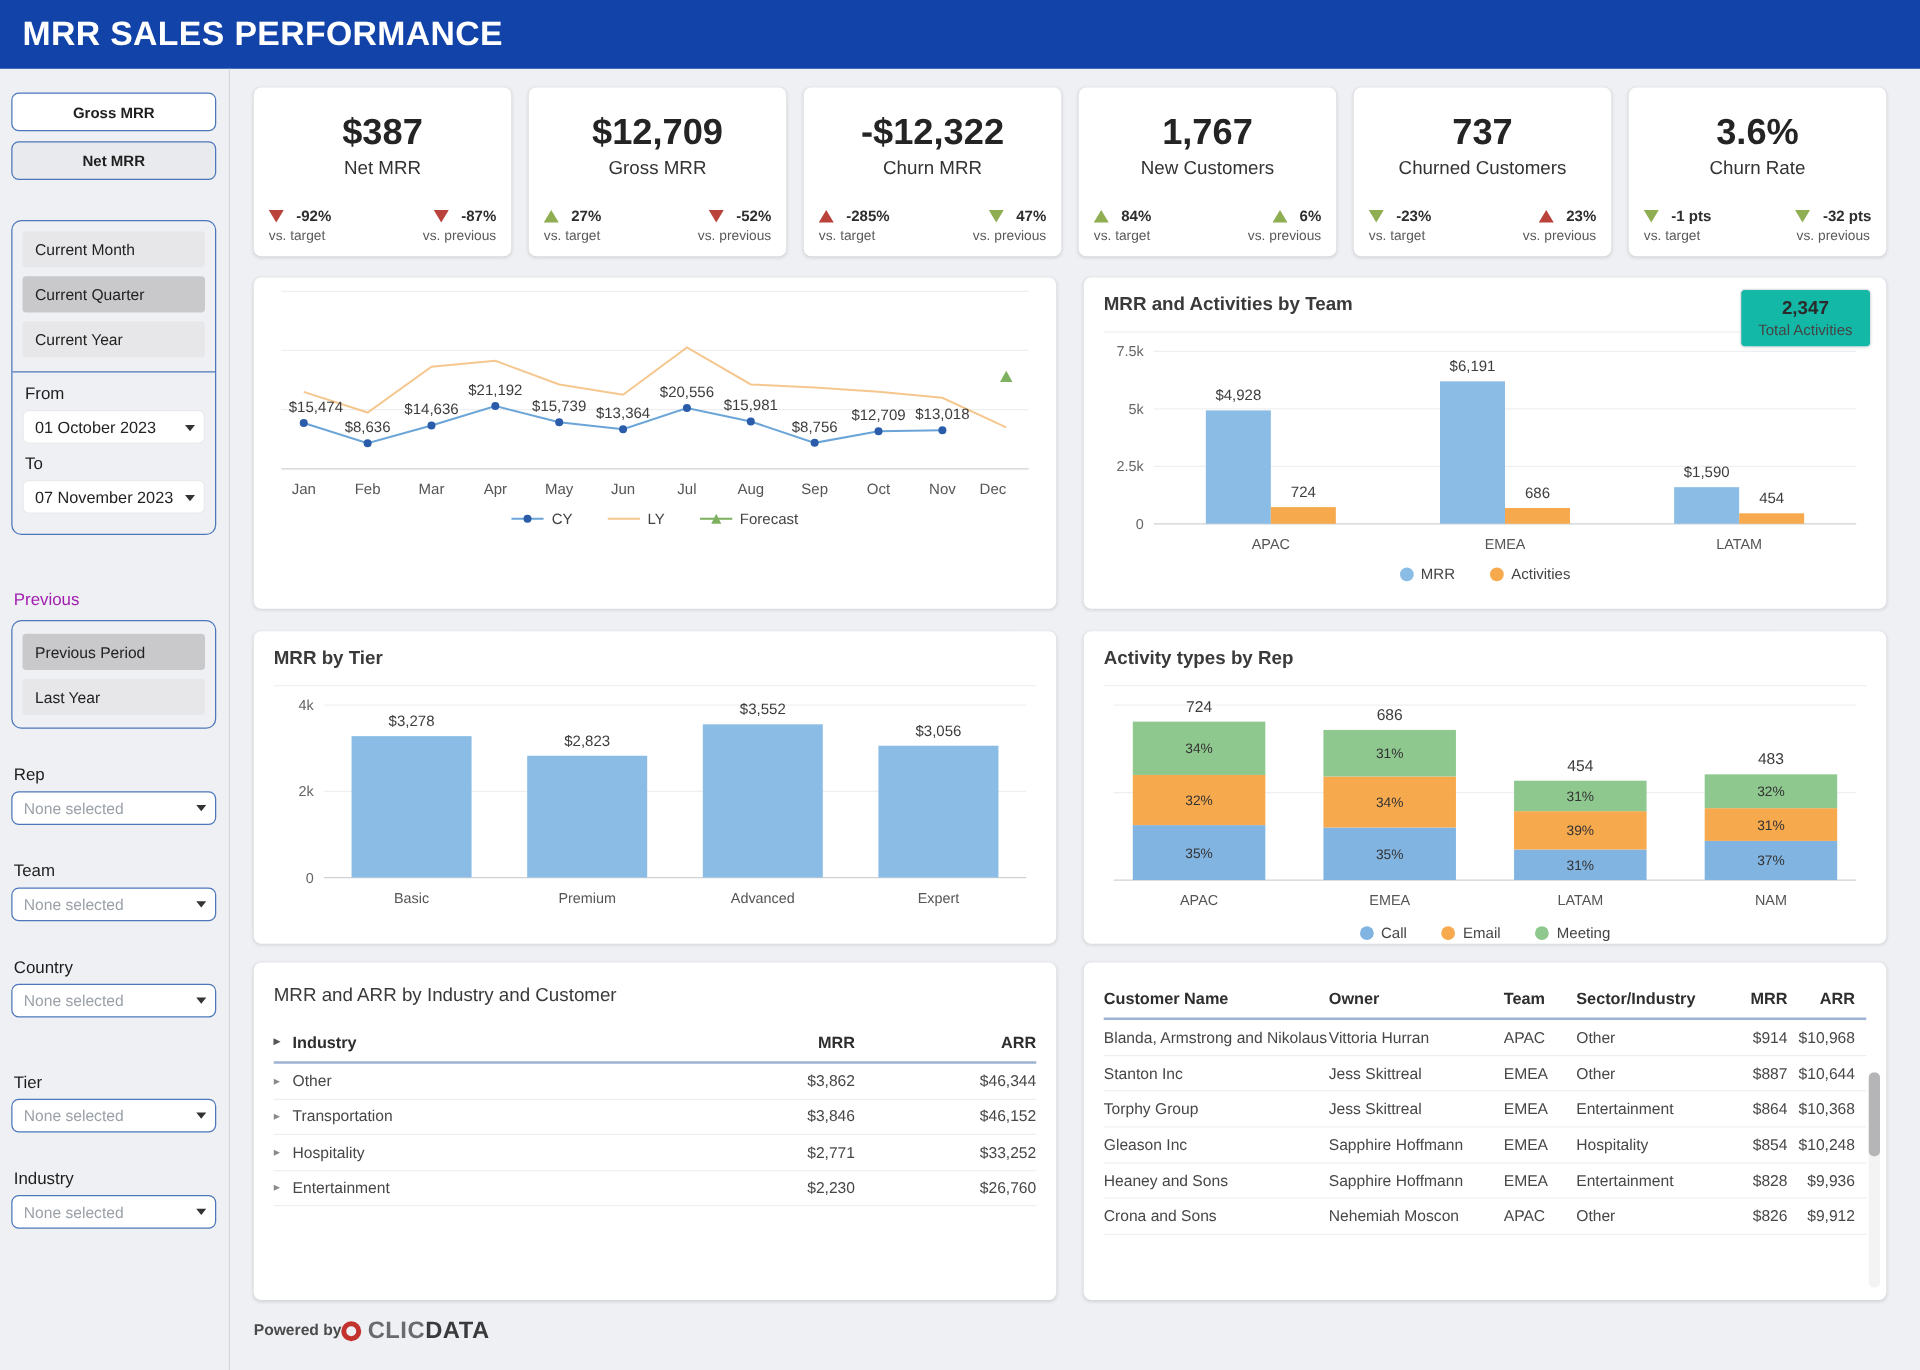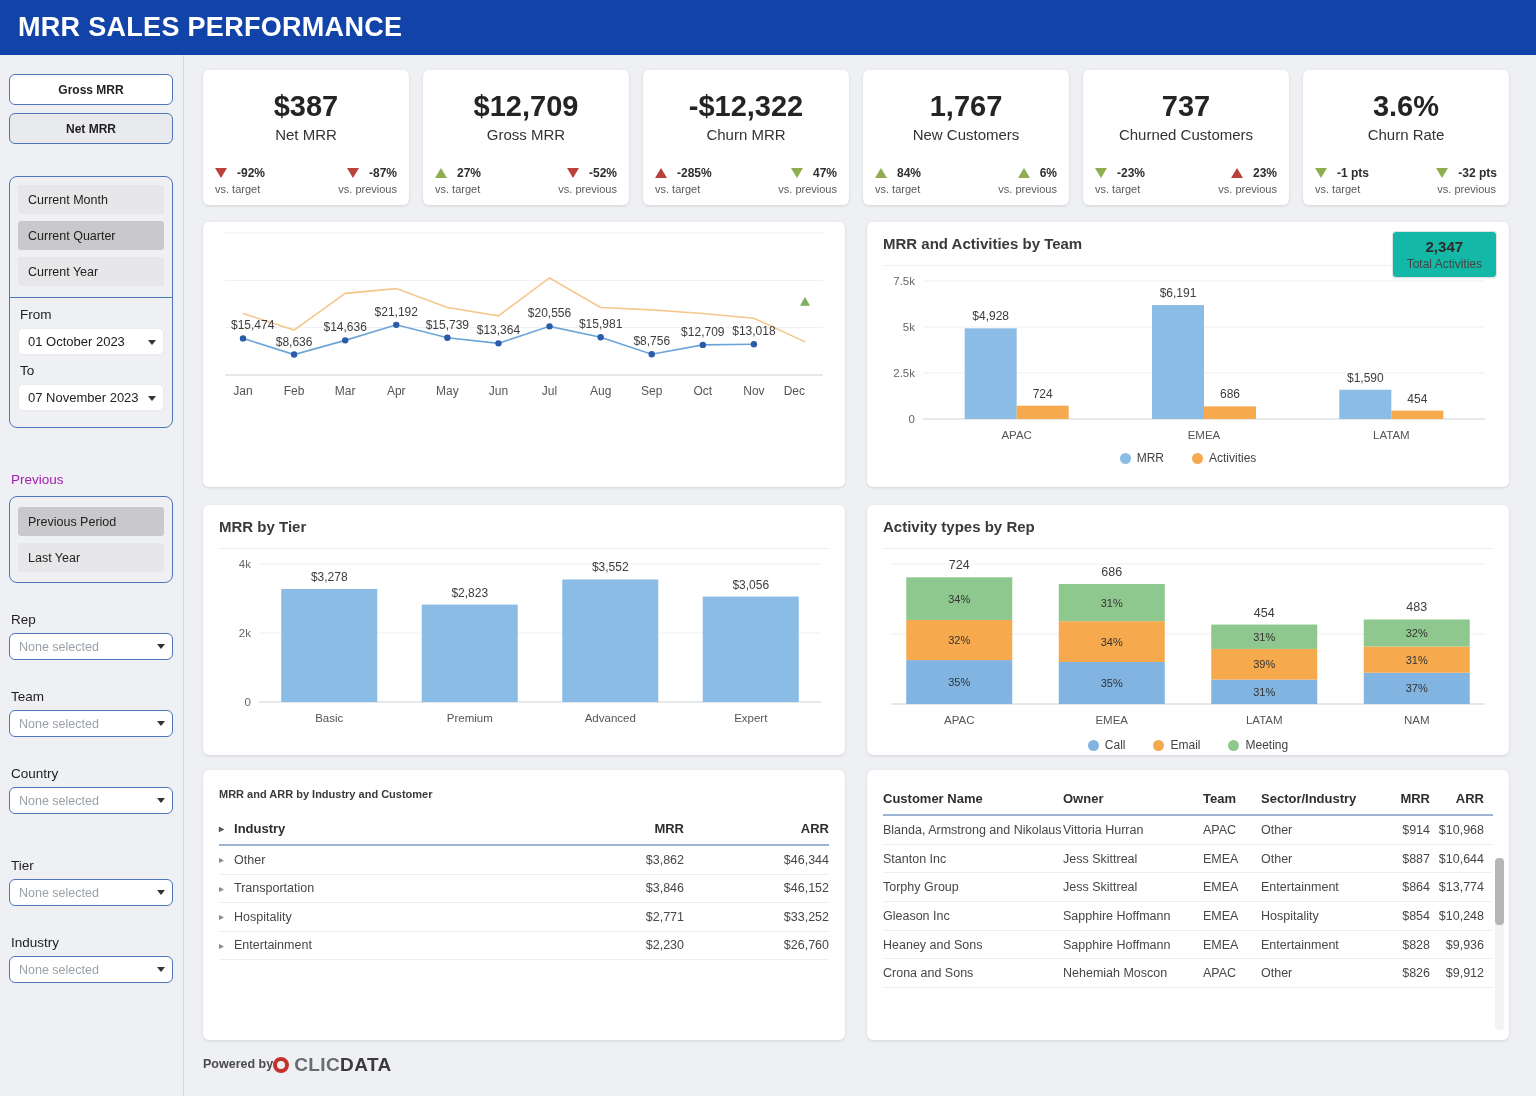--- a/index.html
+++ b/index.html
@@ -75,21 +75,21 @@
     padding:6px 14px;text-align:center;box-shadow:0 1px 2px rgba(0,0,0,.05);z-index:2}
   .total-value{font-size:15px;font-weight:bold;color:#2b2b2b}
   .total-label{font-size:12px;color:#444;margin-top:2px}
   .chart-mount{margin-top:5px}
   .chart-legend{display:flex;justify-content:center;gap:28px;align-items:center;height:22px}
   .legend-item{display:flex;align-items:center;gap:6px;font-size:12px;color:#444}
   .legend-dot{width:11px;height:11px;border-radius:50%;display:inline-block}
 
   
   .table-card{padding:0 16px}
-  .table-title{font-size:11px;font-weight:700;color:#3a3a3a;padding-top:18px}
+  .table-title{font-size:15px;font-weight:400;color:#3a3a3a;padding-top:18px}
   .it-header{display:flex;align-items:center;height:34px;margin-top:12px;border-bottom:2px solid #9db3d3;
     font-weight:bold;font-size:13px;color:#2e2e2e}
   .it-row{display:flex;align-items:center;height:28.5px;border-bottom:1px solid #efefef;font-size:12.5px;color:#474747;cursor:pointer}
   .cell-name{flex:1;display:flex;align-items:center;gap:10px}
   .cell-num{width:100px;text-align:right}
   .cell-num.arr{width:145px}
   .row-arrow{color:#8a8a8a;font-size:10px;cursor:pointer}
   .it-header .row-arrow{color:#555}
 
   .ct-header{display:flex;align-items:center;height:34px;margin-top:12px;border-bottom:2px solid #9db3d3;
@@ -336,21 +336,42 @@
               <text x="126.18181818181819" y="168" text-anchor="middle" font-size="12" fill="#555">Mar</text>
               <text x="177.27272727272728" y="168" text-anchor="middle" font-size="12" fill="#555">Apr</text>
               <text x="228.36363636363637" y="168" text-anchor="middle" font-size="12" fill="#555">May</text>
               <text x="279.4545454545455" y="168" text-anchor="middle" font-size="12" fill="#555">Jun</text>
               <text x="330.54545454545456" y="168" text-anchor="middle" font-size="12" fill="#555">Jul</text>
               <text x="381.6363636363636" y="168" text-anchor="middle" font-size="12" fill="#555">Aug</text>
               <text x="432.72727272727275" y="168" text-anchor="middle" font-size="12" fill="#555">Sep</text>
               <text x="483.8181818181818" y="168" text-anchor="middle" font-size="12" fill="#555">Oct</text>
               <text x="534.909090909091" y="168" text-anchor="middle" font-size="12" fill="#555">Nov</text>
               <text x="586" y="168" text-anchor="end" font-size="12" fill="#555">Dec</text>
-            </svg></div>
+            </svg><div class="chart-legend">
+              <span class="legend-item">
+                <svg width="26" height="10">
+                  <line x1="0" y1="5" x2="26" y2="5" stroke="#6ba5d8" stroke-width="1.6"></line>
+                  <circle cx="13" cy="5" r="3.2" fill="#2a5caa"></circle>
+                </svg>
+                <span class="legend-label">CY</span>
+              </span>
+              <span class="legend-item">
+                <svg width="26" height="10">
+                  <line x1="0" y1="5" x2="26" y2="5" stroke="#f5c78e" stroke-width="1.6"></line>
+                </svg>
+                <span class="legend-label">LY</span>
+              </span>
+              <span class="legend-item">
+                <svg width="26" height="10">
+                  <line x1="0" y1="5" x2="26" y2="5" stroke="#7db05f" stroke-width="1.6"></line>
+                  <polygon points="13,1 9,9 17,9" fill="#7db05f"></polygon>
+                </svg>
+                <span class="legend-label">Forecast</span>
+              </span>
+            </div></div>
       </section>
 
       <section class="card chart-card h265">
         <div class="card-header">
           <span class="card-title">MRR and Activities by Team</span>
         </div>
         <div class="total-box">
           <div class="total-value">2,347</div>
           <div class="total-label">Total Activities</div>
         </div>
@@ -547,21 +568,21 @@
               <span class="ct-c3">Other</span>
               <span class="ct-c4">$887</span>
               <span class="ct-c5">$10,644</span>
             </div>
             <div class="ct-row">
               <span class="ct-c0">Torphy Group</span>
               <span class="ct-c1">Jess Skittreal</span>
               <span class="ct-c2">EMEA</span>
               <span class="ct-c3">Entertainment</span>
               <span class="ct-c4">$864</span>
-              <span class="ct-c5">$13,774</span>
+              <span class="ct-c5">$10,368</span>
             </div>
             <div class="ct-row">
               <span class="ct-c0">Gleason Inc</span>
               <span class="ct-c1">Sapphire Hoffmann</span>
               <span class="ct-c2">EMEA</span>
               <span class="ct-c3">Hospitality</span>
               <span class="ct-c4">$854</span>
               <span class="ct-c5">$10,248</span>
             </div>
             <div class="ct-row">

